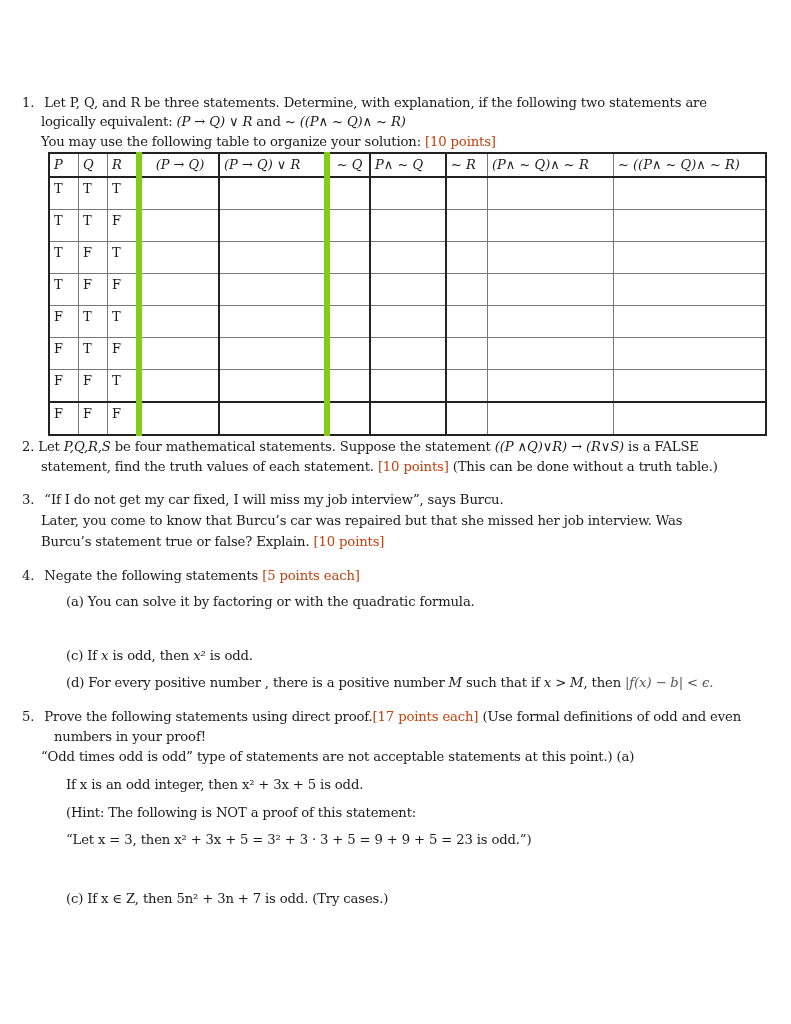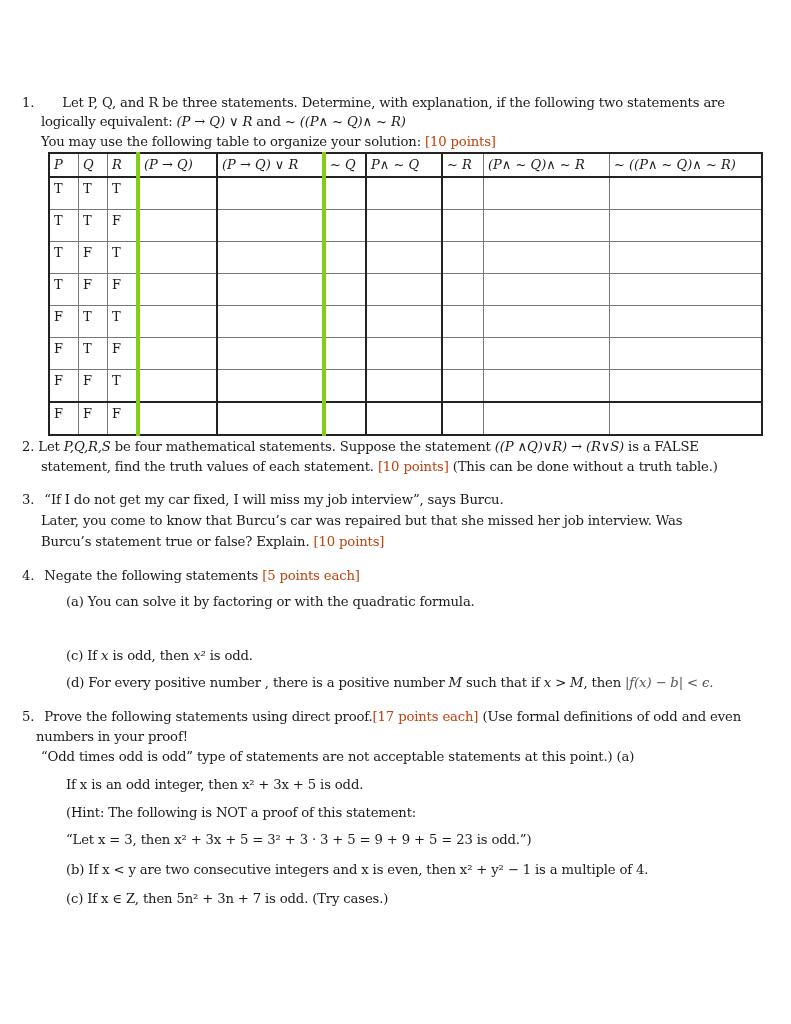--- a/index.html
+++ b/index.html
@@ -10,31 +10,31 @@
   .red { color:#c2410c; }
   .m { font-style:italic; }
   table.tt { position:absolute; left:48px; top:152px; border-collapse:collapse;
              font-size:13px; }
   table.tt td, table.tt th { border:1px solid #777; padding:0 4px; text-align:left;
              vertical-align:top; font-weight:normal; }
   table.tt { border:2px solid #222; }
   table.tt th { font-style:italic; height:22px; line-height:22px; border-bottom:2px solid #222; }
   table.tt td { height:31px; line-height:22px; }
   table.tt .thick-l { border-left:2px solid #222; }
-  table.tt .light-l { border-left:4px solid #84cc16; }
+  table.tt .light-l { border-left:6px solid #84cc16;text-align:center; }
   table.tt tr.thick-b td { border-bottom:2px solid #222; }
 </style>
 </head>
 <body>
 
 <div class="page">
 
   <div class="line" style="left:22px;top:94px;">
     <span>1.</span>
-    <span style="margin-left:24px;">Let P, Q, and R be three statements. Determine, with explanation, if the following two statements are</span>
+    <span style="margin-left:6px;">Let P, Q, and R be three statements. Determine, with explanation, if the following two statements are</span>
   </div>
   <div class="line" style="left:41px;top:113px;">
     <span>logically equivalent: </span><span class="m">(P → Q) ∨ R</span><span> and </span><span class="m">~ ((P∧ ~ Q)∧ ~ R)</span>
   </div>
   <div class="line" style="left:41px;top:133px;">
     <span>You may use the following table to organize your solution: </span><span class="red">[10 points]</span>
   </div>
 
   <table class="tt">
     <tbody>
@@ -179,35 +179,32 @@
     <span>(d)  For every positive number , there is a positive number </span><span class="m">M</span><span> such that if </span><span class="m">x &gt; M</span><span>, then </span><span class="m" style="color:#555;">|f(x) − b| &lt; ϵ.</span>
   </div>
   <div class="line" style="left:66px;top:647px;">
     <span>(c)  If </span><span class="m">x</span><span> is odd, then </span><span class="m">x²</span><span> is odd.</span>
   </div>
 
   <div class="line" style="left:22px;top:708px;">
     <span>5.</span>
     <span style="margin-left:6px;">Prove the following statements using direct proof.</span><span class="red">[17 points each]</span><span> (Use formal definitions of odd and even</span>
   </div>
-  <div class="line" style="left:36px;top:728px;">
+  <div class="line" style="left:54px;top:728px;">
     <span>numbers in your proof!</span>
   </div>
   <div class="line" style="left:41px;top:748px;">
     <span>“Odd times odd is odd” type of statements are not acceptable statements at this point.) (a)</span>
   </div>
   <div class="line" style="left:66px;top:776px;">
     <span>If x is an odd integer, then x² + 3x + 5 is odd.</span>
   </div>
   <div class="line" style="left:66px;top:804px;">
     <span>(Hint: The following is NOT a proof of this statement:</span>
   </div>
   <div class="line" style="left:66px;top:831px;">
     <span>“Let x = 3, then x² + 3x + 5 = 3² + 3 · 3 + 5 = 9 + 9 + 5 = 23 is odd.”)</span>
   </div>
-  <div class="line" style="left:66px;top:861px;">
-    <span>(b)  If x &lt; y are two consecutive integers and x is even, then x² + y² − 1 is a multiple of 4.</span>
-  </div>
   <div class="line" style="left:66px;top:890px;">
     <span>(c)  If x ∈ Z, then 5n² + 3n + 7 is odd. (Try cases.)</span>
   </div>
 
 </div>
 
 </body></html>

